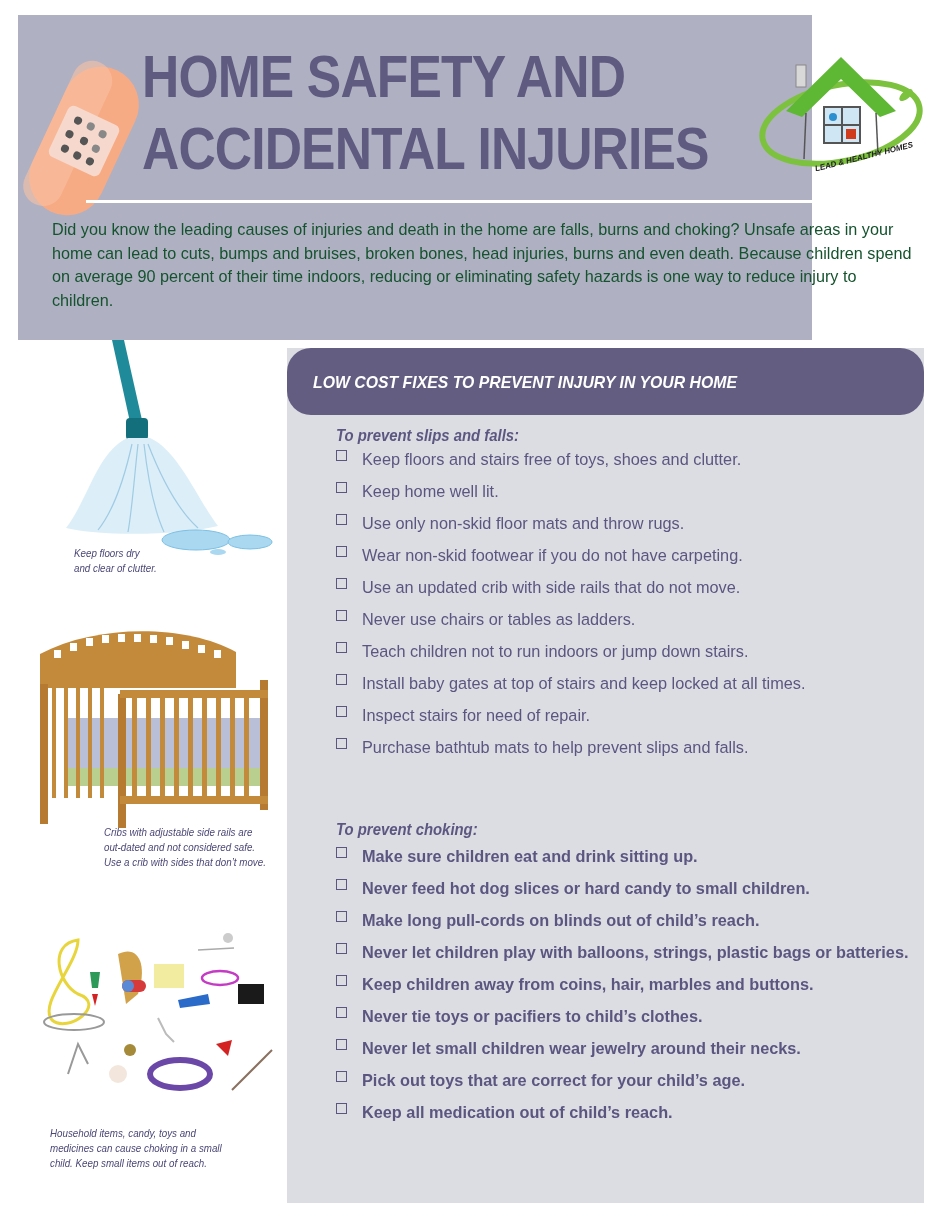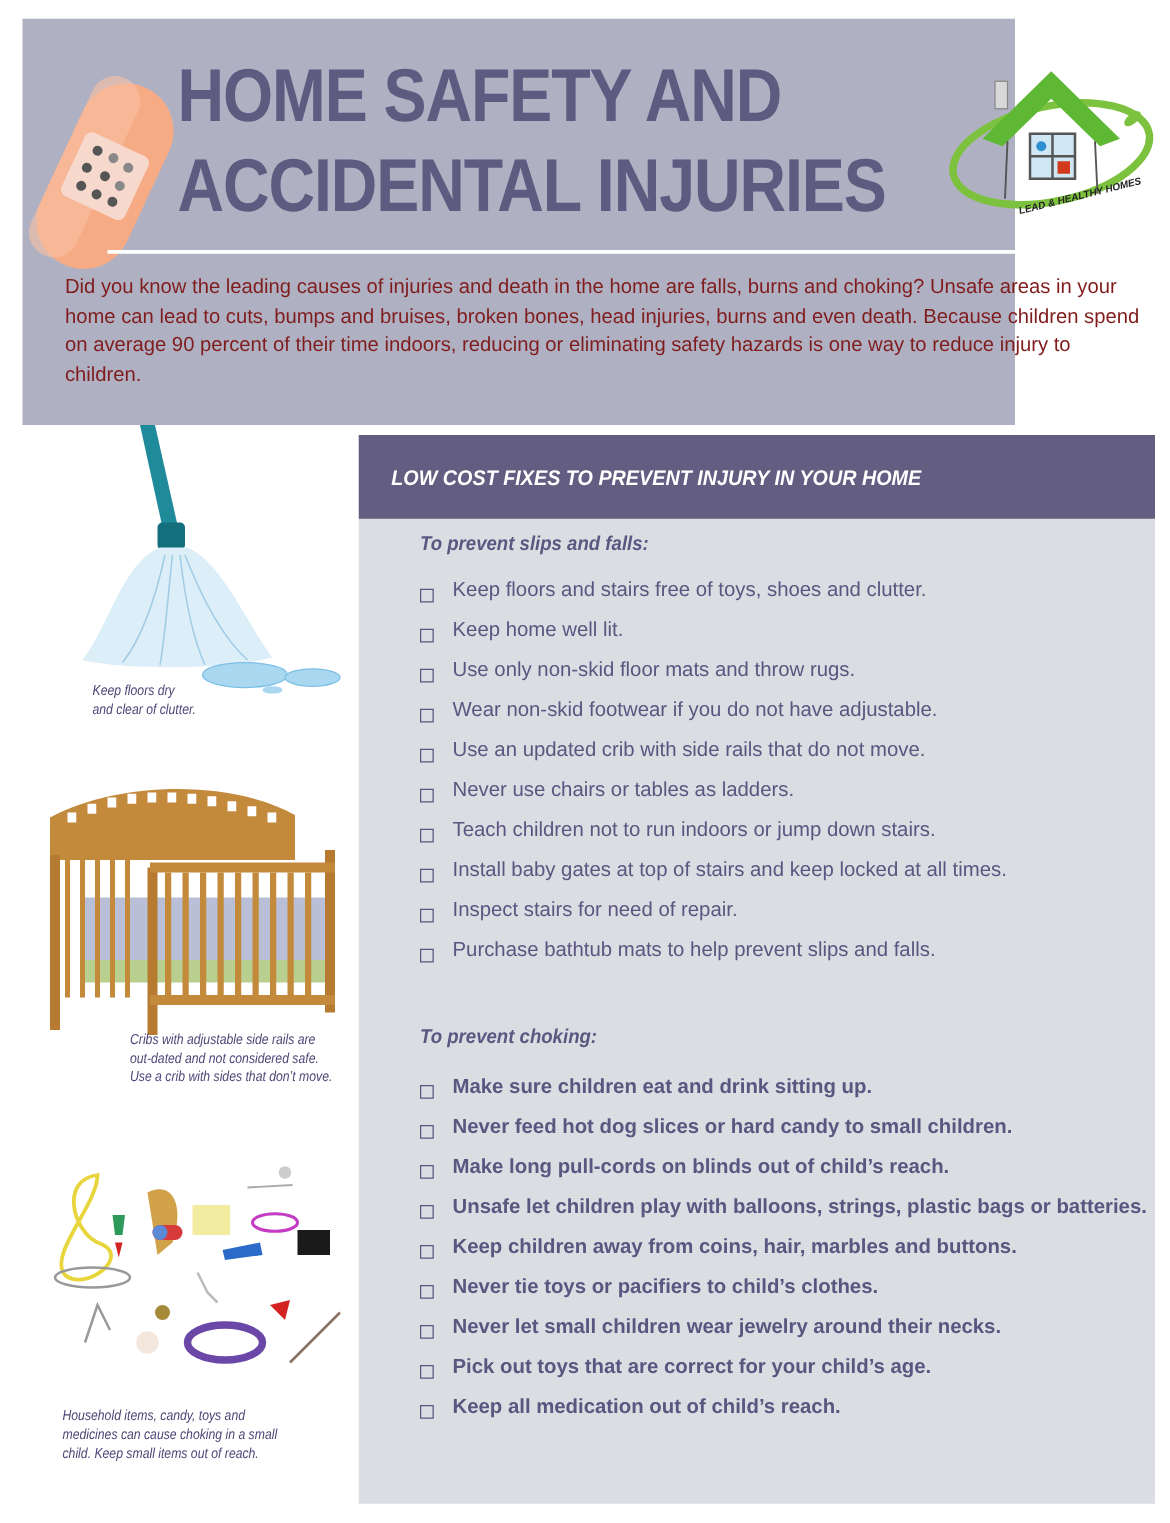--- a/index.html
+++ b/index.html
@@ -1,34 +1,34 @@
 <!DOCTYPE html>
 <html><head>
 <meta charset="utf-8">
 <style>
   html, body { margin: 0; padding: 0; }
   body { width: 936px; height: 1218px; background: #ffffff; position: relative; overflow: hidden; font-family: "Liberation Sans", sans-serif; }
   .hero { position: absolute; left: 18px; top: 15px; width: 794px; height: 325px; background: #b0b0c3; }
   .title { position: absolute; left: 124px; top: 26px; margin: 0; font-family: "Liberation Sans", sans-serif; font-weight: bold; color: #5f5a80; font-size: 60px; line-height: 72px; letter-spacing: -1px; transform: scaleX(0.86); transform-origin: left top; white-space: nowrap; }
   .title span { display: block; }
   .hero-rule { position: absolute; left: 68px; top: 185px; width: 820px; height: 3px; background: #ffffff; }
-  .intro { position: absolute; left: 34px; top: 203px; width: 860px; margin: 0; color: #7f1d1d; font-size: 16.2px; line-height: 23.5px; }
+  .intro { position: absolute; left: 34px; top: 203px; width: 860px; margin: 0; color: #14532d; font-size: 16.2px; line-height: 23.5px; }
   .bandage { position: absolute; left: 26px; top: 46px; width: 80px; height: 160px; transform: rotate(25deg); }
   .logo { position: absolute; left: 738px; top: 36px; width: 170px; height: 120px; }
 
   .left-col { position: absolute; left: 0; top: 340px; width: 287px; height: 1044px; }
   .caption { position: absolute; margin: 0; color: #4b4777; font-style: italic; font-size: 11.5px; line-height: 15px; transform: scaleX(0.85); transform-origin: left top; white-space: nowrap; }
   .illus { position: absolute; }
 
   .panel { position: absolute; left: 287px; top: 348px; width: 637px; height: 855px; background: #dcdce3; }
-  .panel-head { position: absolute; left: 0; top: 0; width: 637px; height: 67px; background: #625d81; }
+  .panel-head { position: absolute; left: 0; top: 0; width: 637px; height: 67px; background: #625d81; border-radius: 24px; }
   .panel-head h2 { margin: 0; position: absolute; left: 26px; top: 25px; color: #ffffff; font-style: italic; font-weight: bold; font-size: 17px; transform: scaleX(0.93); transform-origin: left top; white-space: nowrap; }
   .sec-title { position: absolute; left: 49px; margin: 0; color: #5c5781; font-weight: bold; font-style: italic; font-size: 16px; transform: scaleX(0.93); transform-origin: left top; white-space: nowrap; }
   .checklist { position: absolute; left: 49px; margin: 0; padding: 0; list-style: none; }
-  .checklist li { height: 32px; display: flex; align-items: flex-end; color: #5a5680; font-size: 16.3px; white-space: nowrap; }
+  .checklist li { height: 32px; display: flex; align-items: flex-start; color: #5a5680; font-size: 16.3px; white-space: nowrap; }
   .checkbox { width: 11px; height: 11px; border: 1.5px solid #5a5680; box-sizing: border-box; margin-right: 15px; flex: none; background: transparent; cursor: pointer; }
 </style>
 </head>
 <body>
 
 <div class="hero">
   <svg class="bandage" viewBox="0 0 80 160">
     <rect x="2" y="2" width="76" height="156" rx="38" fill="#f7ab84"></rect>
     <rect x="2" y="2" width="40" height="156" rx="20" fill="#f9c2a4" opacity="0.6"></rect>
     <rect x="12" y="52" width="56" height="56" rx="6" fill="#f6d9cc"></rect>
@@ -177,21 +177,21 @@
     <li>
         <span class="checkbox"></span>
         <span>Keep home well lit.</span>
       </li>
     <li>
         <span class="checkbox"></span>
         <span>Use only non-skid floor mats and throw rugs.</span>
       </li>
     <li>
         <span class="checkbox"></span>
-        <span>Wear non-skid footwear if you do not have adjustable.</span>
+        <span>Wear non-skid footwear if you do not have carpeting.</span>
       </li>
     <li>
         <span class="checkbox"></span>
         <span>Use an updated crib with side rails that do not move.</span>
       </li>
     <li>
         <span class="checkbox"></span>
         <span>Never use chairs or tables as ladders.</span>
       </li>
     <li>
@@ -221,21 +221,21 @@
     <li>
         <span class="checkbox"></span>
         <span>Never feed hot dog slices or hard candy to small children.</span>
       </li>
     <li>
         <span class="checkbox"></span>
         <span>Make long pull-cords on blinds out of child’s reach.</span>
       </li>
     <li>
         <span class="checkbox"></span>
-        <span>Unsafe let children play with balloons, strings, plastic bags or batteries.</span>
+        <span>Never let children play with balloons, strings, plastic bags or batteries.</span>
       </li>
     <li>
         <span class="checkbox"></span>
         <span>Keep children away from coins, hair, marbles and buttons.</span>
       </li>
     <li>
         <span class="checkbox"></span>
         <span>Never tie toys or pacifiers to child’s clothes.</span>
       </li>
     <li>

